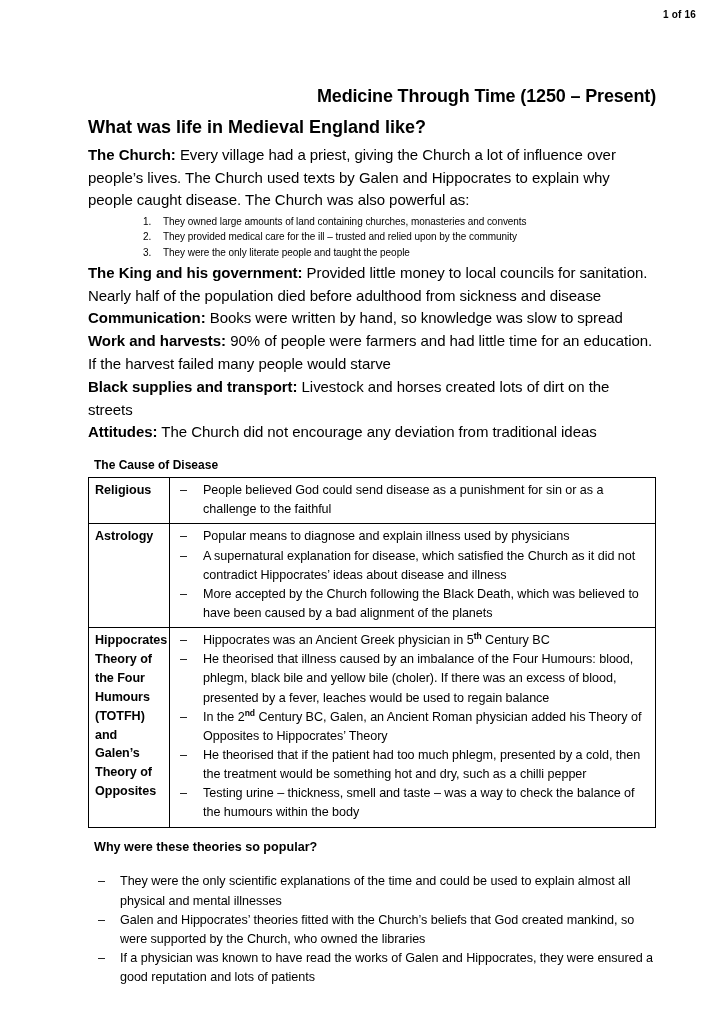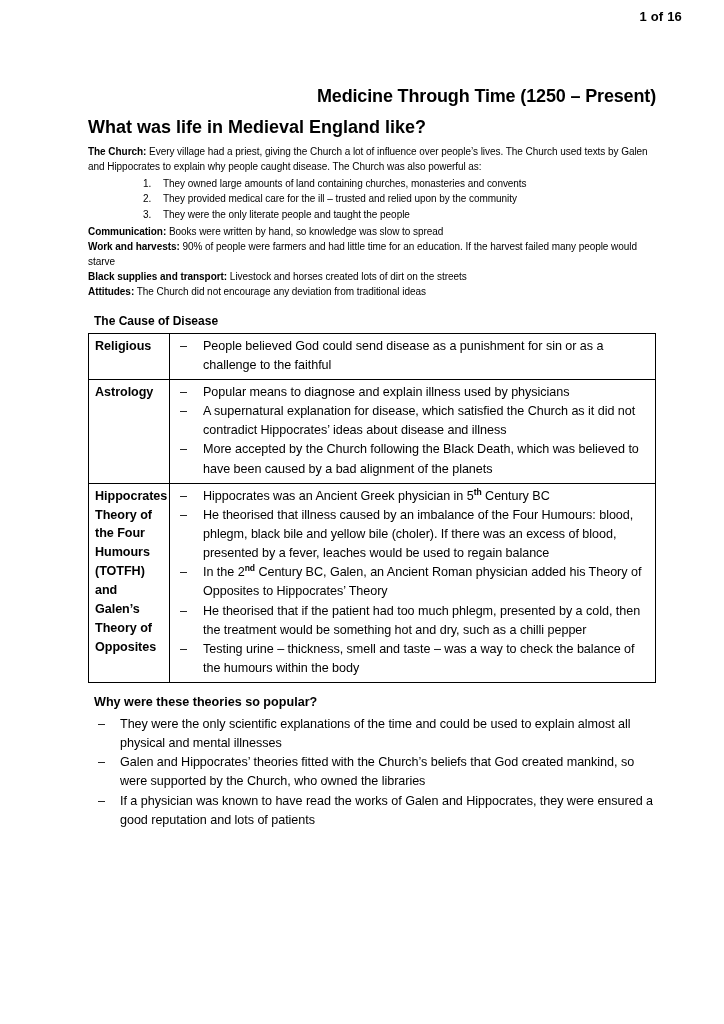--- a/index.html
+++ b/index.html
@@ -20,22 +20,22 @@
     position: relative;
     width: 724px;
     height: 1024px;
     box-sizing: border-box;
   }
 
   
   .page-header {
     position: absolute;
     top: 9px;
-    right: 42px;
-    font-size: 13px;
+    right: 28px;
+    font-size: 10px;
     font-weight: bold;
     letter-spacing: 0.2px;
     color: #000;
     text-align: center;
   }
 
   
   .doc {
     position: absolute;
     left: 88px;
@@ -59,21 +59,21 @@
     line-height: 1.18;
   }
   h3.sub-title {
     font-size: 18px;
     font-weight: bold;
     margin: 0 0 3px 0;
     line-height: 1.42;
   }
 
   p.para {
-    font-size: 10px;
+    font-size: 15px;
     margin: 0;
     line-height: 1.52;
     letter-spacing: -0.05px;
   }
   p.para .lbl {
     font-weight: bold;
   }
 
   
   ol.num-list {
@@ -153,21 +153,21 @@
   sup {
     font-size: 0.68em;
     vertical-align: super;
     line-height: 0;
     font-weight: bold;
   }
 
   h3.why-heading {
     font-size: 12.6px;
     font-weight: bold;
-    margin: 11px 0 3px 6px;
+    margin: 11px 0 16px 6px;
     line-height: 1.42;
   }
   ul.why-list {
     padding-left: 6px;
   }
 </style>
 </head>
 <body>
 
 <div class="page">
@@ -184,20 +184,21 @@
     <h3 class="sub-title">What was life in Medieval England like?</h3>
 
     <p class="para"><span class="lbl">The Church:</span><span> Every village had a priest, giving the Church a lot of influence over people’s lives. The Church used texts by Galen and Hippocrates to explain why people caught disease. The Church was also powerful as:</span></p>
 
     <ol class="num-list">
       <li>They owned large amounts of land containing churches, monasteries and convents</li>
       <li>They provided medical care for the ill – trusted and relied upon by the community</li>
       <li>They were the only literate people and taught the people</li>
     </ol>
 
+    <p class="para"><span class="lbl">The King and his government:</span><span> Provided little money to local councils for sanitation. Nearly half of the population died before adulthood from sickness and disease</span></p>
 
     <p class="para"><span class="lbl">Communication:</span><span> Books were written by hand, so knowledge was slow to spread</span></p>
 
     <p class="para"><span class="lbl">Work and harvests:</span><span> 90% of people were farmers and had little time for an education. If the harvest failed many people would starve</span></p>
 
     <p class="para"><span class="lbl">Black supplies and transport:</span><span> Livestock and horses created lots of dirt on the streets</span></p>
 
     <p class="para"><span class="lbl">Attitudes:</span><span> The Church did not encourage any deviation from traditional ideas</span></p>
 
     <div class="spacer-md"></div>

